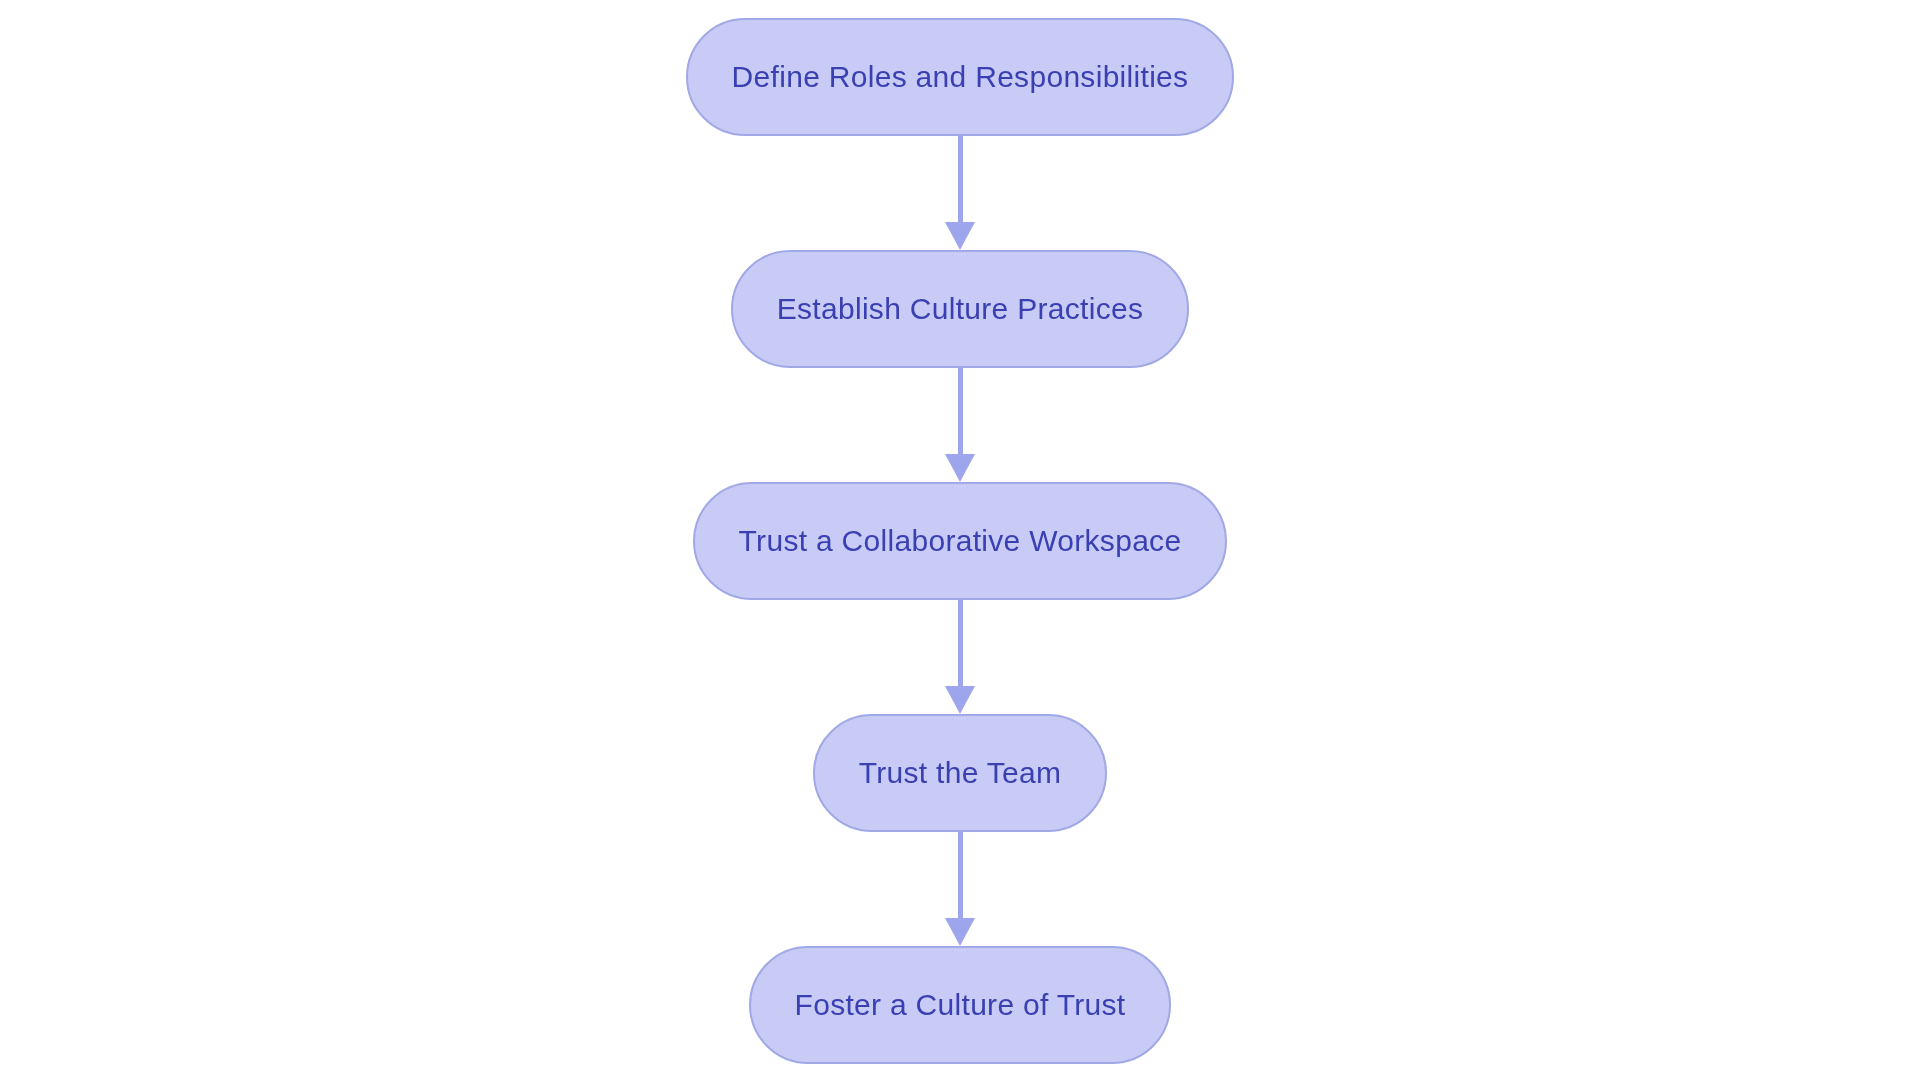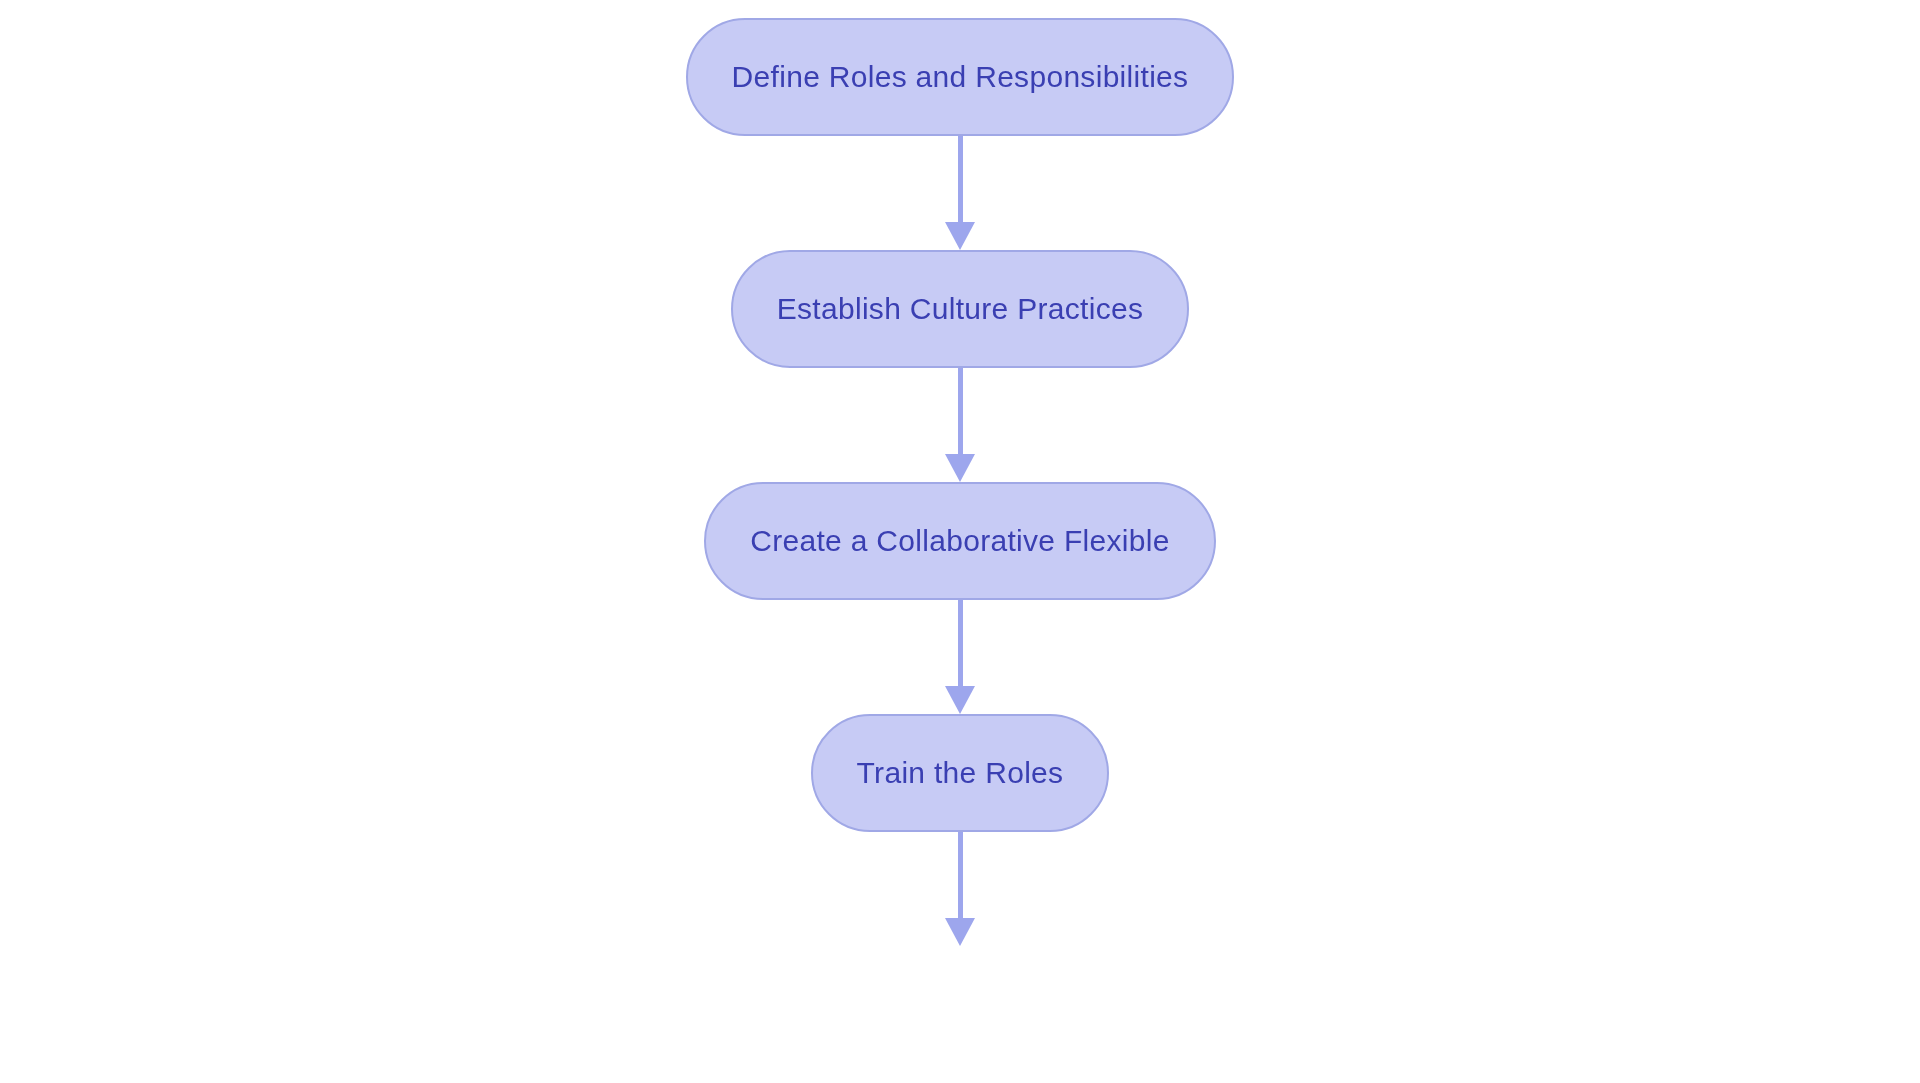--- a/index.html
+++ b/index.html
@@ -79,31 +79,34 @@
   <div class="node">
     <span class="node-label">Establish Culture Practices</span>
   </div>
 
   <div class="arrow">
     <div class="arrow-line"></div>
     <div class="arrow-head"></div>
   </div>
 
   <div class="node">
-    <span class="node-label">Create a Collaborative Flexible</span>
+    <span class="node-label">Trust a Collaborative Workspace</span>
   </div>
 
   <div class="arrow">
     <div class="arrow-line"></div>
     <div class="arrow-head"></div>
   </div>
 
   <div class="node">
-    <span class="node-label">Train the Roles</span>
+    <span class="node-label">Trust the Team</span>
   </div>
 
   <div class="arrow">
     <div class="arrow-line"></div>
     <div class="arrow-head"></div>
   </div>
 
+  <div class="node">
+    <span class="node-label">Foster a Culture of Trust</span>
+  </div>
 
 </div>
 
 </body></html>

